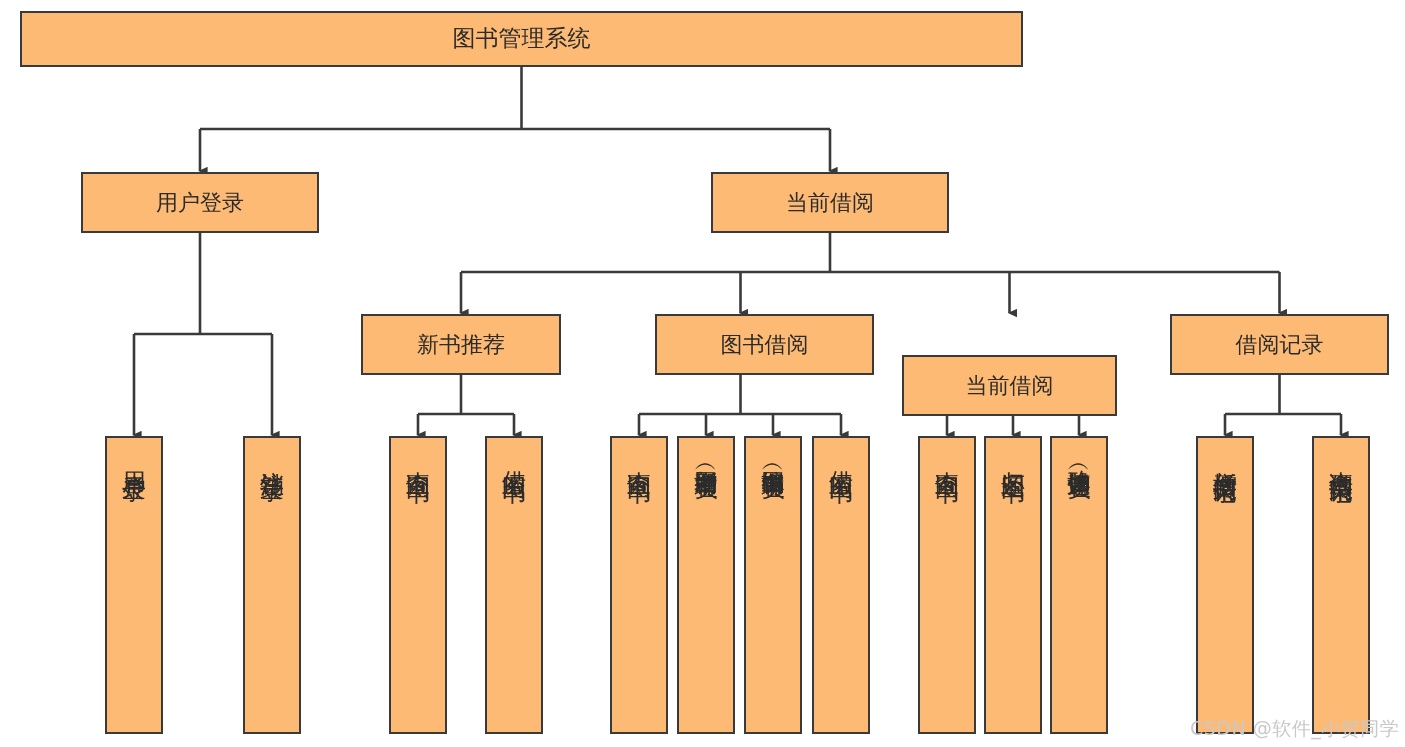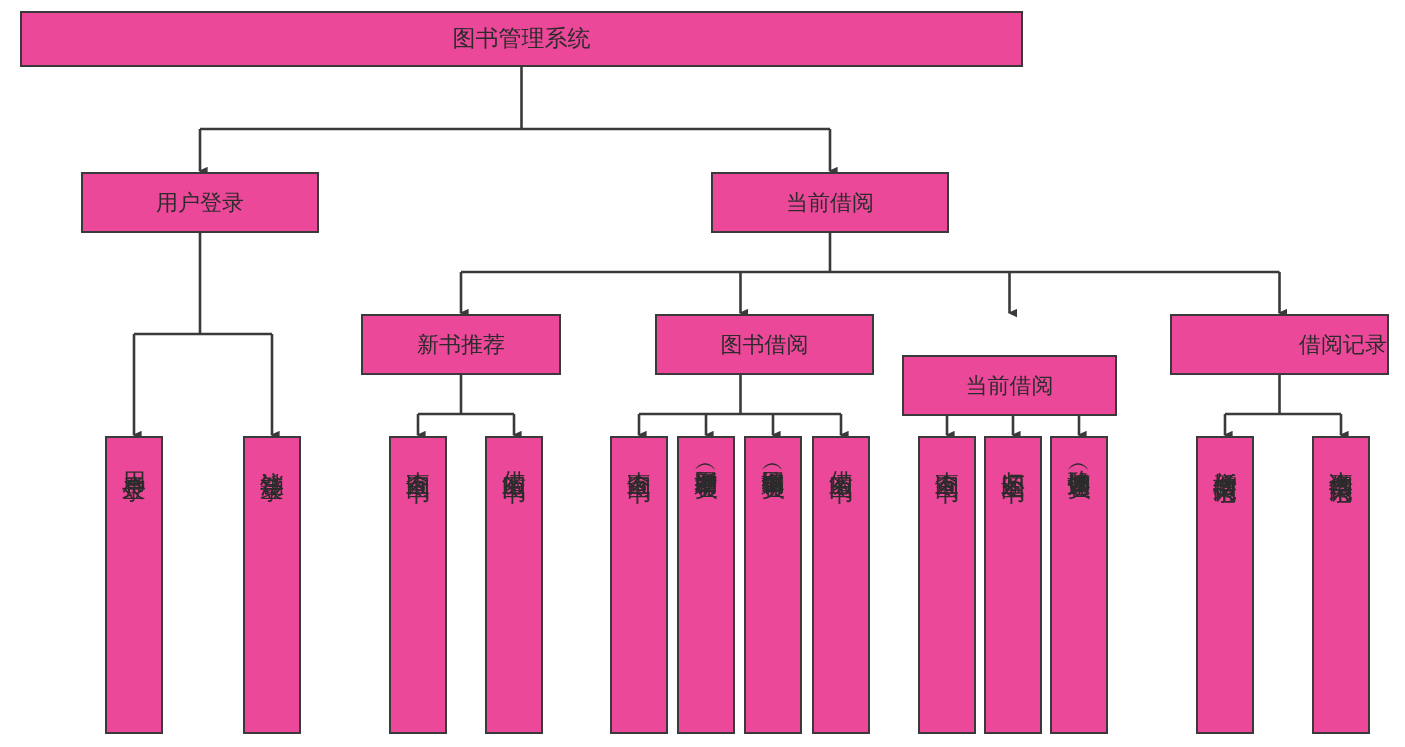--- a/index.html
+++ b/index.html
@@ -10,21 +10,21 @@
     font-family:"DejaVu Sans","Liberation Sans",sans-serif;
     overflow:hidden;
     position:relative;
   }
   #diagram-root{position:absolute;left:0;top:0;width:1405px;height:747px;}
   svg#flow{position:absolute;left:0;top:0;width:1405px;height:747px;display:block;}
 
   .node-box{
     position:absolute;
     box-sizing:border-box;
-    background:#ec4899;
+    background:#fdba74;
     border:2.5px solid #3a3a3a;
     display:flex;
     align-items:center;
     justify-content:center;
     overflow:hidden;
   }
   .node-label{
     color:#2b2b2b;
     line-height:1.18;
     text-align:center;
@@ -123,21 +123,21 @@
   <div id="level3-host">
       <div class="node-box lvl-h lvl-3" id="box-new-book-recommend" style="left: 361px; top: 314px; width: 200px; height: 61px;">
         <span class="node-label">新书推荐</span>
       </div>
       <div class="node-box lvl-h lvl-3" id="box-book-borrow" style="left: 631px; top: 314px; width: 219px; height: 61px; margin-left: 24px;">
         <span class="node-label">图书借阅</span>
       </div>
       <div class="node-box lvl-h lvl-3" id="box-current-borrow" style="left: 902px; top: 314px; width: 215px; height: 61px; margin-top: 41px;">
         <span class="node-label">当前借阅</span>
       </div>
-      <div class="node-box lvl-h lvl-3" id="box-borrow-record" style="left: 1170px; top: 314px; width: 219px; height: 61px; justify-content: flex-end;">
+      <div class="node-box lvl-h lvl-3" id="box-borrow-record" style="left: 1170px; top: 314px; width: 219px; height: 61px;">
         <span class="node-label">借阅记录</span>
       </div>
     </div>
   <div id="leaf-host">
       <div class="node-box leaf" id="box-leaf-user-login" style="left: 105px; top: 436px; width: 58px; height: 298px;">
         <span class="node-label">用户登录</span>
       </div>
       <div class="node-box leaf" id="box-leaf-logout" style="left: 243px; top: 436px; width: 58px; height: 298px;">
         <span class="node-label">注销登录</span>
       </div>
@@ -169,13 +169,14 @@
         <span class="node-label" style="font-size: 23px; letter-spacing: 1px;">确认归还（管理员）</span>
       </div>
       <div class="node-box leaf" id="box-leaf-add-record" style="left: 1196px; top: 436px; width: 58px; height: 298px;">
         <span class="node-label" style="font-size: 24px; letter-spacing: 2px;">新增借阅记录</span>
       </div>
       <div class="node-box leaf" id="box-leaf-query-record" style="left: 1312px; top: 436px; width: 58px; height: 298px;">
         <span class="node-label" style="font-size: 24px; letter-spacing: 2px;">查询借阅记录</span>
       </div>
     </div>
 
+  <div class="watermark" id="watermark" style="left: 1190px; top: 716px; color: rgb(201, 201, 201);">CSDN @软件_小贺同学</div>
 </div>
 
 </body></html>

